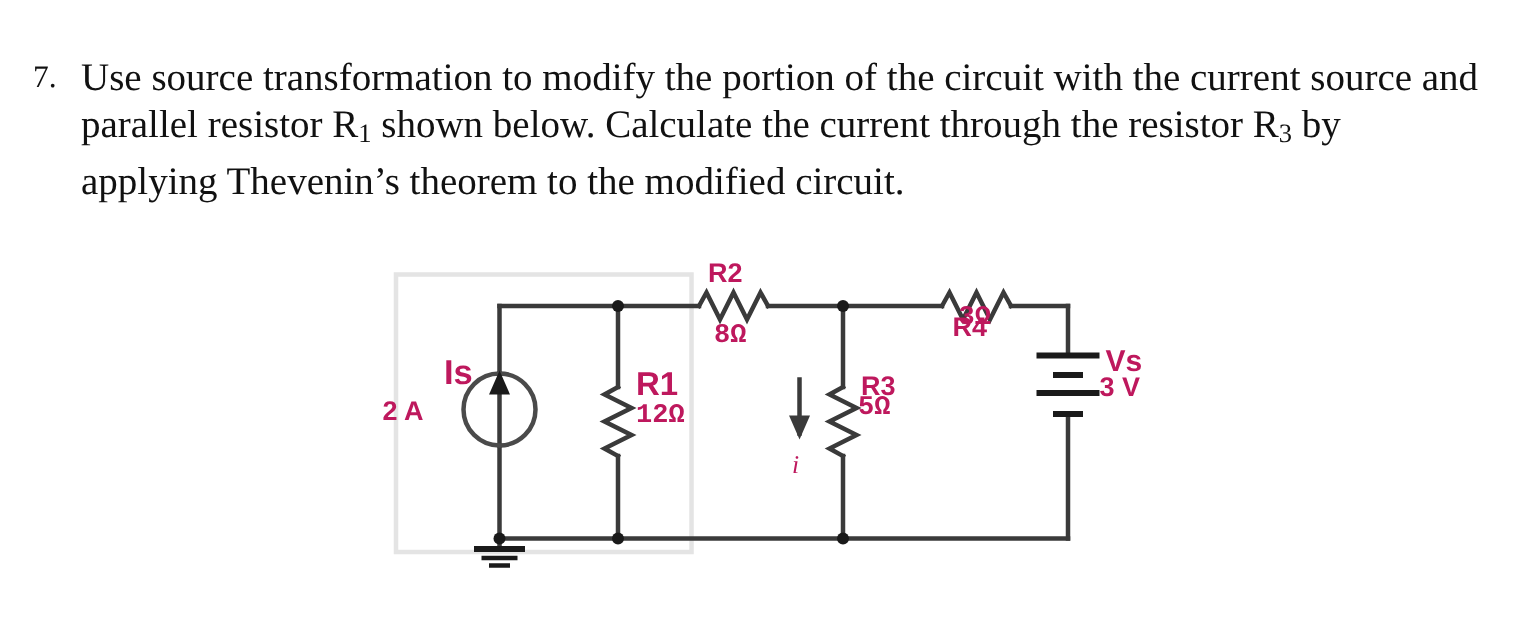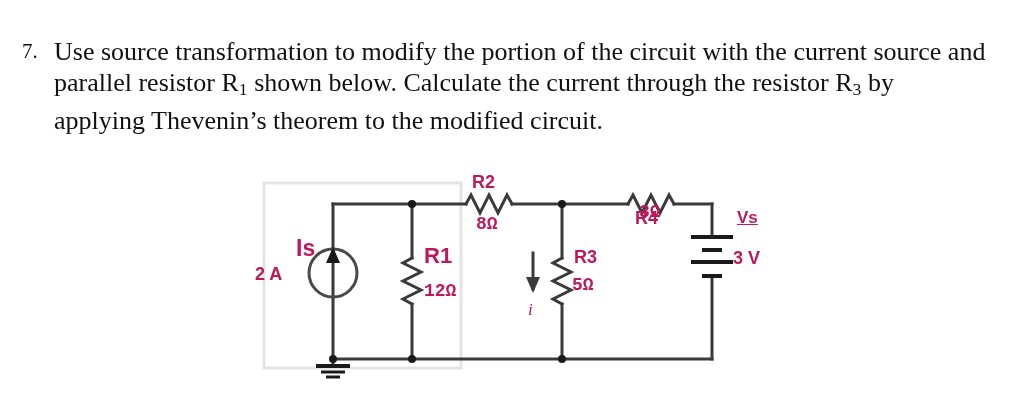--- a/index.html
+++ b/index.html
@@ -159,29 +159,29 @@
       <circle cx="312" cy="194" r="4"></circle>
       <circle cx="83" cy="194" r="4"></circle>
     </g>
 
   </svg>
 
   <span class="clabel" style="left:46px; top:72px; font-size:23px;text-align:right;">Is</span>
   <span class="clabel" style="left:5px; top:100px; font-size:18px;text-align:right;">2 A</span>
 
   <span class="clabel" style="left:174px; top:80px; font-size:22px;">R1</span>
-  <span class="clabel val" style="left:174px; top:117px; font-size:18px;">12Ω</span>
+  <span class="clabel val" style="left:174px; top:103px; font-size:18px;">12Ω</span>
 
   <span class="clabel" style="left:222px; top:8px; font-size:18px;">R2</span>
   <span class="clabel val" style="left:226px; top:50px; font-size:18px;">8Ω</span>
 
   <span class="clabel" style="left:324px; top:83px; font-size:18px;">R3</span>
-  <span class="clabel val" style="left:322px; top:111px; font-size:18px;">5Ω</span>
+  <span class="clabel val" style="left:322px; top:98px; font-size:18px;">5Ω</span>
 
   <span class="clabel" style="left:385px; top:8px; font-size:18px;margin-top:36px;">R4</span>
   <span class="clabel val" style="left:389px; top:38px; font-size:18px;">3Ω</span>
 
-  <span class="clabel" style="left:487px; top:44px; font-size:17px;text-decoration:underline;">Vs</span>
+  <span class="clabel" style="left:487px; top:66px; font-size:20px;">Vs</span>
   <span class="clabel" style="left:483px; top:84px; font-size:18px;">3 V</span>
 
   <span class="clabel ital" style="left:278px; top:136px; font-size:17px;">i</span>
 
 </div>
 
 </body></html>

